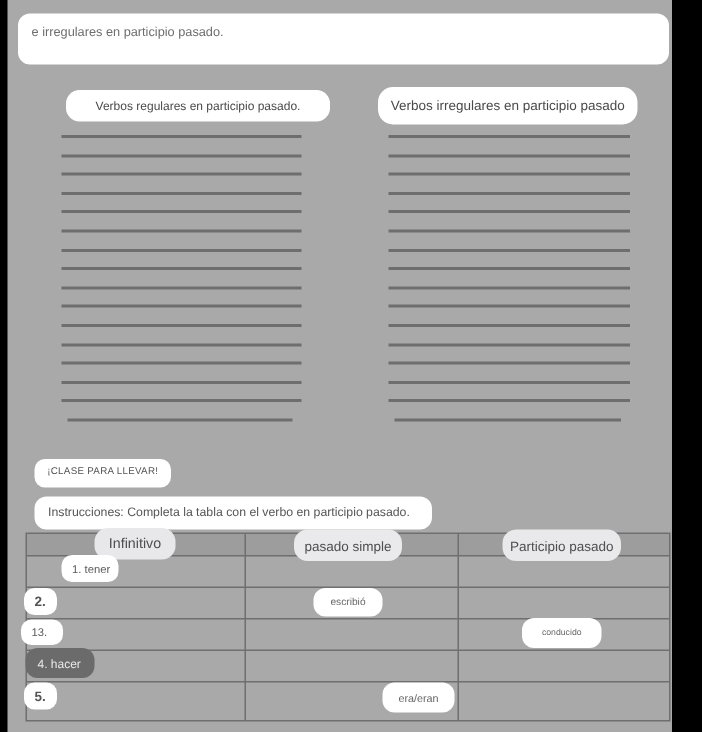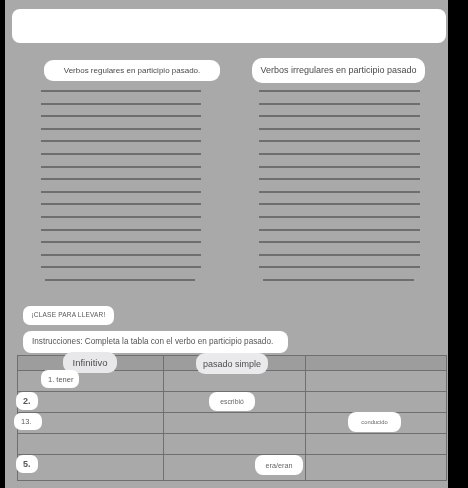--- a/index.html
+++ b/index.html
@@ -144,20 +144,21 @@
   #ab-escribio  { left: 204px; top: 392px; width: 46px; height: 19px; font-size: 6.8px;}
   #ab-conducido { left: 343px; top: 412px; width: 53px; height: 20px; font-size: 5.8px;}
   #ab-eraeran   { left: 202px; top: 455px; width: 48px; height: 20px; font-size: 7.2px; margin-left: 48px;}
 </style>
 </head>
 <body>
 
 <div id="worksheet">
 
   <div id="instr-main" class="pill">
+    <span class="l2">e irregulares en participio pasado.</span>
   </div>
 
   <div id="hdr-reg" class="pill">Verbos regulares en participio pasado.</div>
   <div id="hdr-irr" class="pill">Verbos irregulares en participio pasado</div>
 
   <div class="rules" id="rules-left" style="left:36px; top:90px; width:160px; height:200px;">
       <div class="rule" style="top: 0px; width: 100%;"></div>
       <div class="rule" style="top: 12.6px; width: 100%;"></div>
       <div class="rule" style="top: 25.2px; width: 100%;"></div>
       <div class="rule" style="top: 37.8px; width: 100%;"></div>
@@ -203,23 +204,25 @@
     <div class="vline" style="left:287px;"></div>
     <div class="hline" style="top:14px;"></div>
     <div class="hline" style="top:35px;"></div>
     <div class="hline" style="top:56px;"></div>
     <div class="hline" style="top:77px;"></div>
     <div class="hline" style="top:98px;"></div>
   </div>
 
   <div id="ch-inf" class="colhdr">Infinitivo</div>
   <div id="ch-pas" class="colhdr">pasado simple</div>
+  <div id="ch-part" class="colhdr">Participio pasado</div>
 
   <div id="rl-1" class="rowlab">1. tener</div>
   <div id="rl-2" class="rowlab">2.</div>
   <div id="rl-3" class="rowlab">13.</div>
+  <div id="rl-4" class="rowlab">4. hacer</div>
   <div id="rl-5" class="rowlab">5.</div>
 
   <div id="ab-escribio" class="ansbub">escribió</div>
   <div id="ab-conducido" class="ansbub">conducido</div>
   <div id="ab-eraeran" class="ansbub">era/eran</div>
 
 </div>
 
 </body></html>

